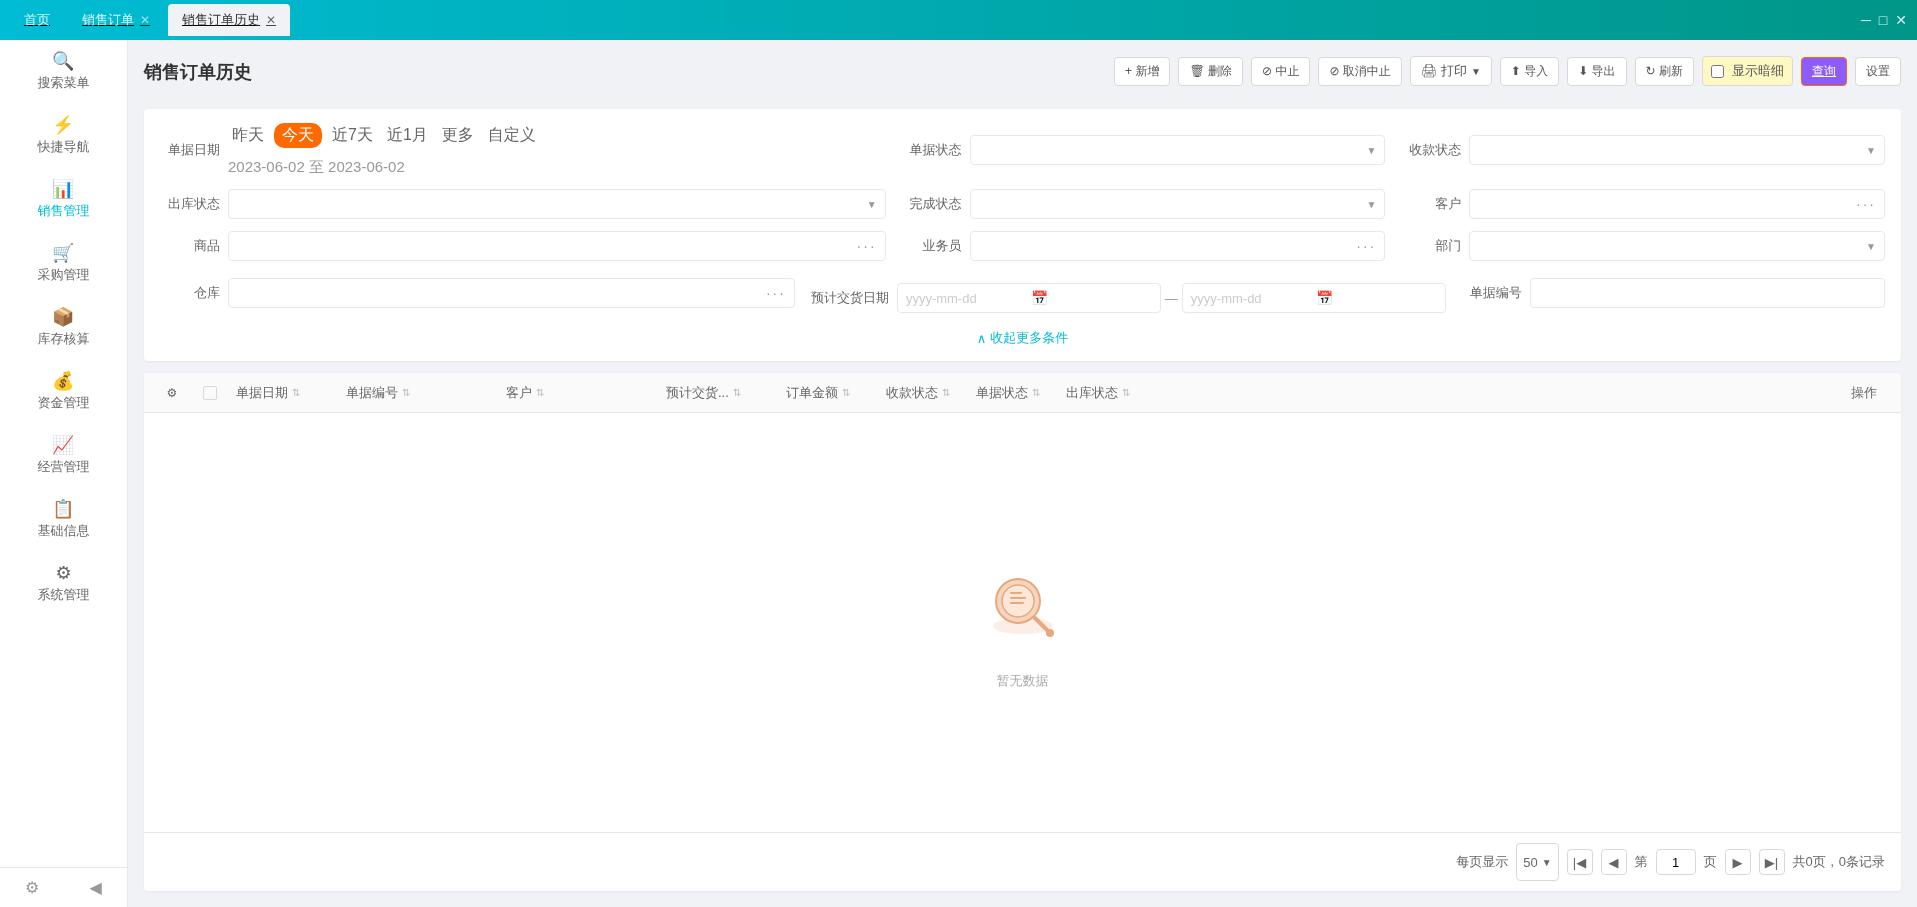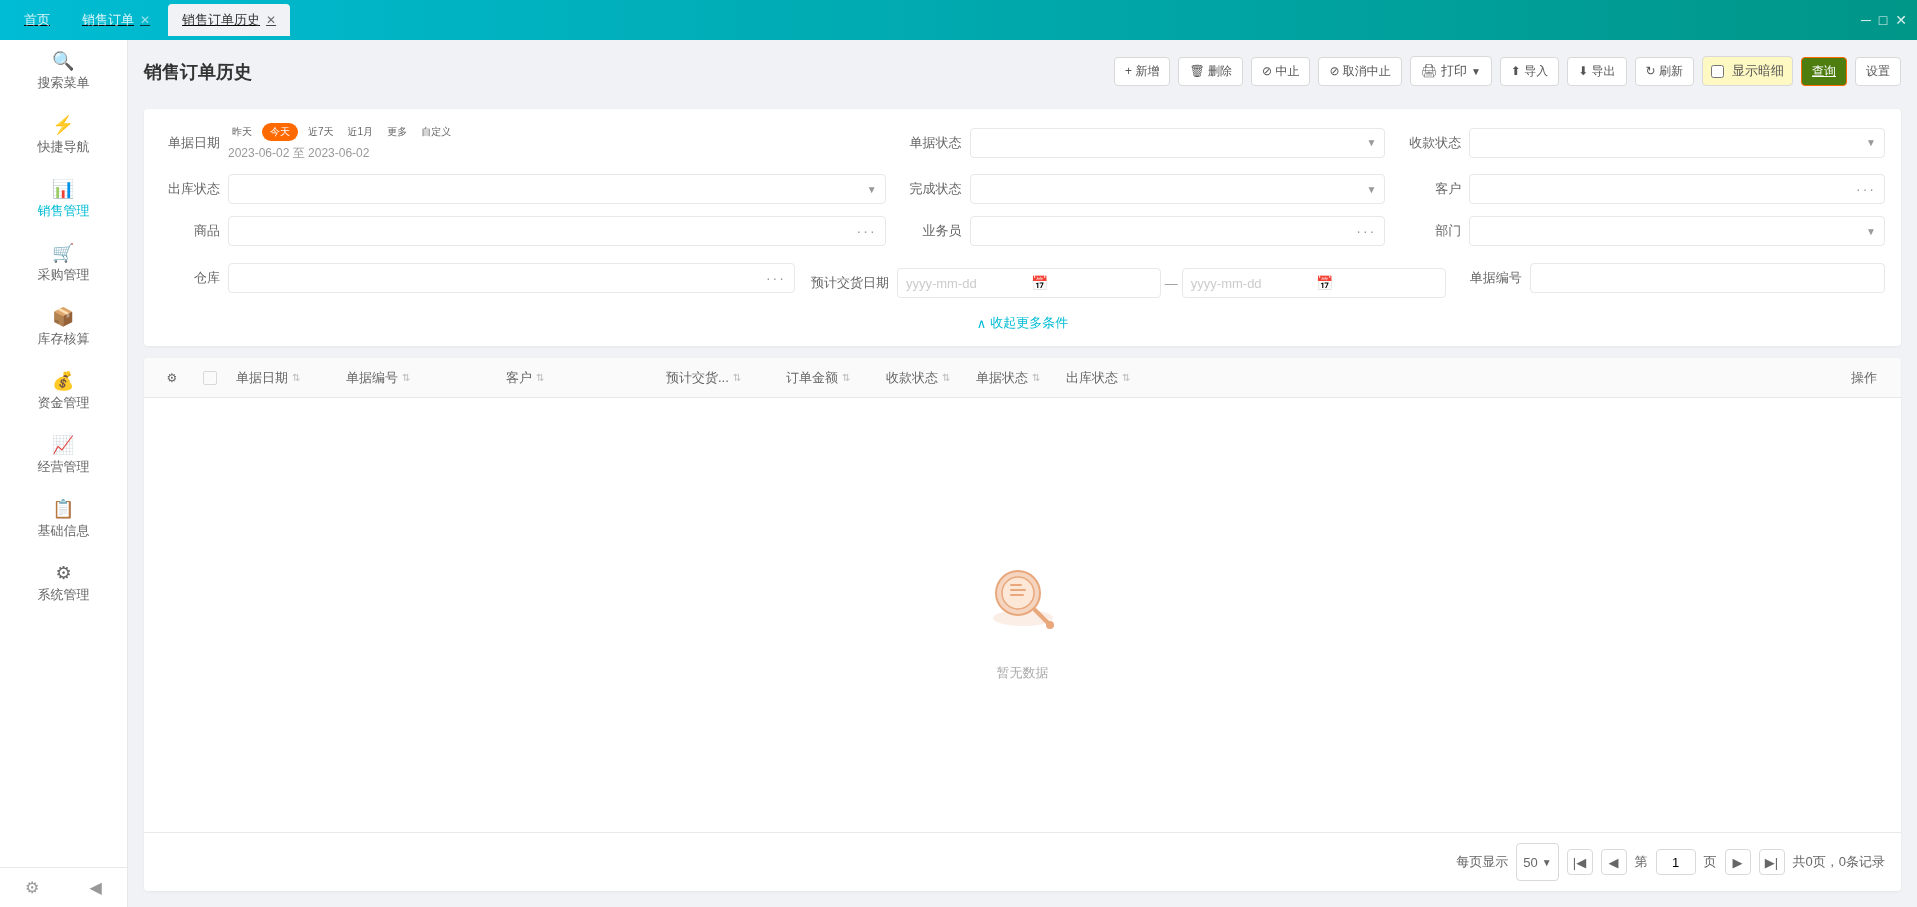--- a/index.html
+++ b/index.html
@@ -131,21 +131,21 @@
       padding: 5px 10px;
       border: 1px solid #d9d9d9;
       border-radius: 4px;
       background: #fff;
       cursor: pointer;
       color: #555;
       font-size: 12px;
       white-space: nowrap;
     }
     .toolbar-btn.primary {
-      background: #4d7c0f;
+      background: #8b5cf6;
       border-color: #ff6a00;
       color: #fff;
       text-decoration: underline;
     }
     .toolbar-btn.secondary {
       background: #fff;
       border-color: #d9d9d9;
       color: #555;
     }
 
@@ -202,32 +202,32 @@
     .date-filter {
       display: flex;
       align-items: center;
       gap: 6px;
     }
     .date-tag {
       color: #666;
       cursor: pointer;
       padding: 2px 4px;
       border-radius: 3px;
-      font-size: 10px;
+      font-size: 16px;
     }
     .date-tag.active {
       background: #ff6a00;
       color: #fff;
       border-radius: 10px;
       padding: 2px 8px;
     }
     .date-range {
-      font-size: 12px;
+      font-size: 15px;
       color: #999;
-      margin-top: 2px;
+      margin-top: 8px;
     }
     .date-input-group {
       display: flex;
       align-items: center;
       gap: 4px;
       flex: 1;
     }
     .date-input {
       flex: 1;
       border: 1px solid #e8e8e8;

